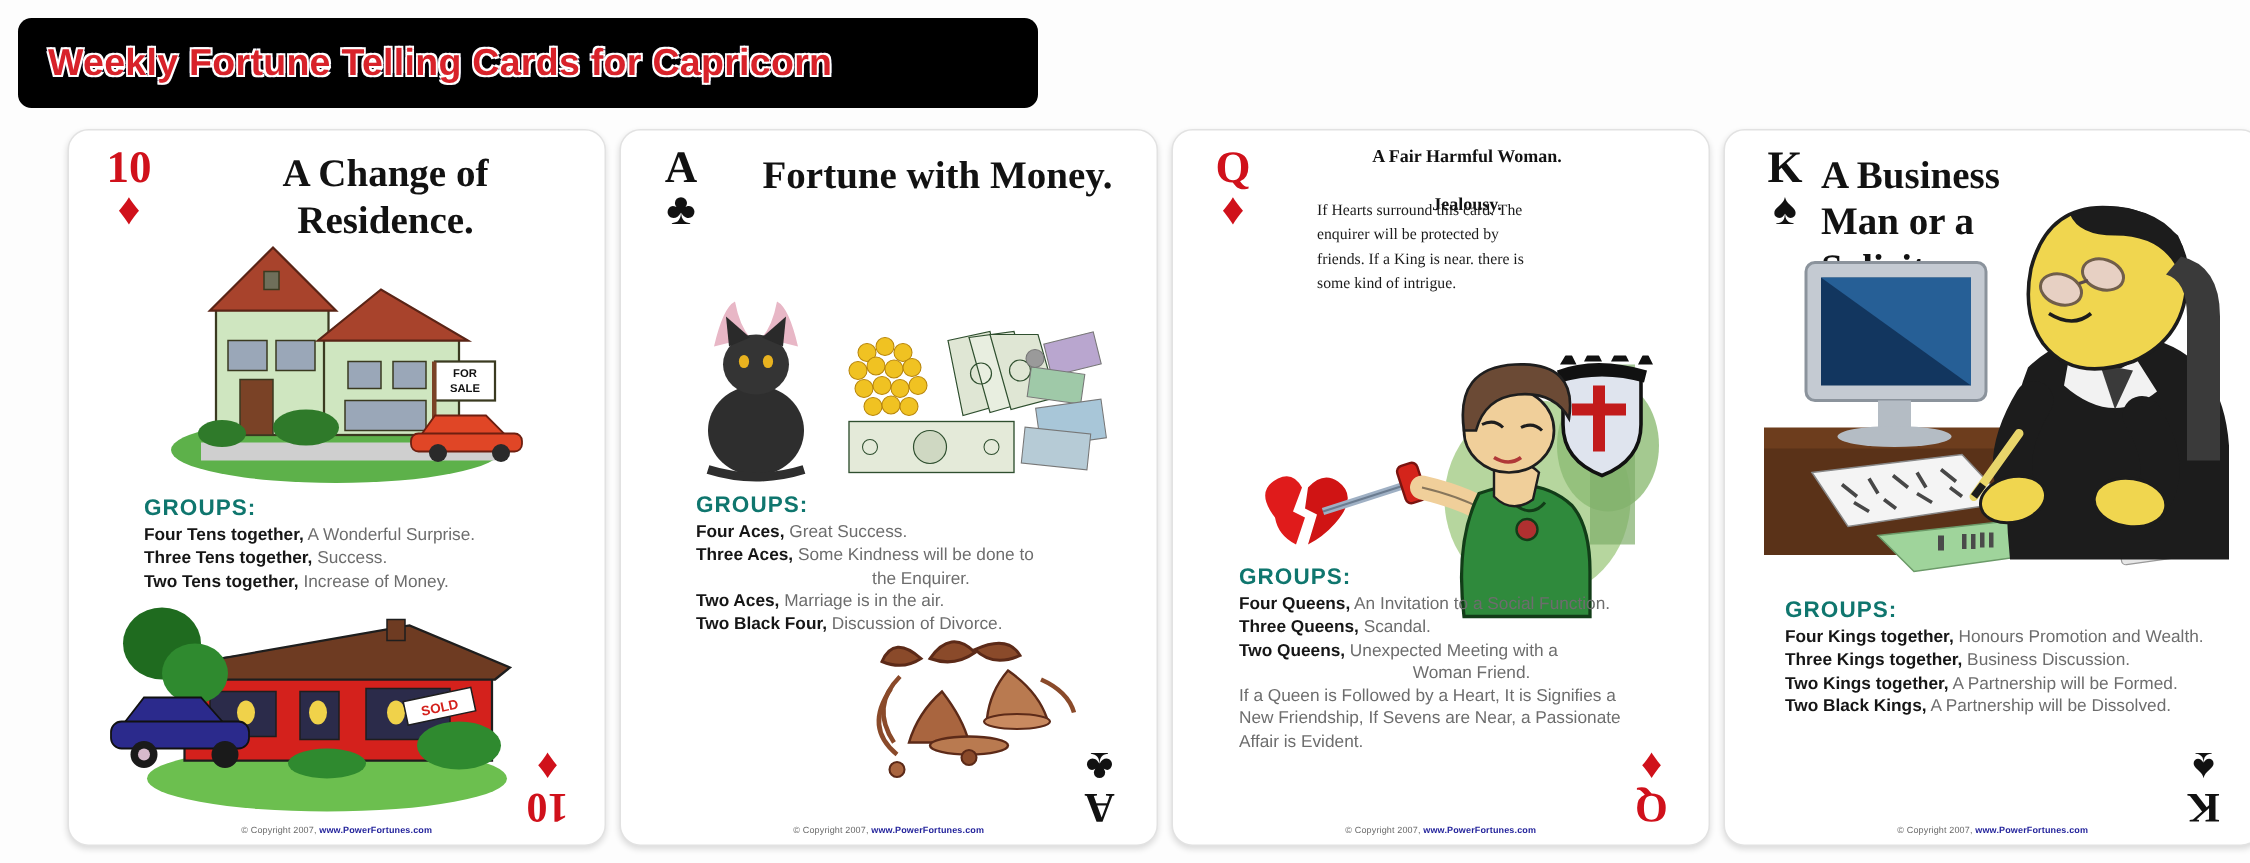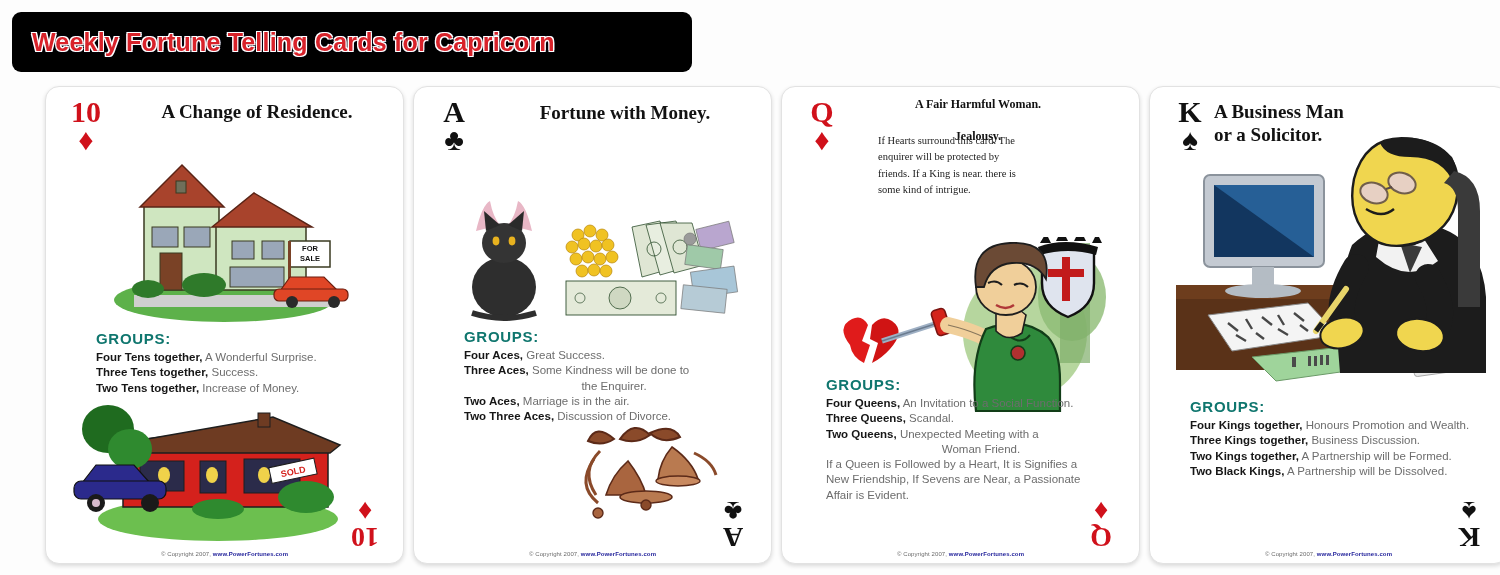--- a/index.html
+++ b/index.html
@@ -63,21 +63,21 @@
     font-weight:bold;font-size:28px;display:block;
   }
   .corner-bl .pip{font-size:28px;display:block;margin-top:-2px;line-height:1;}
   .red{color:#d0111b;}
   .black{color:#111;}
   
   .headline{
     position:absolute;left:86px;top:14px;width:250px;
     text-align:center;
     font-family:"Liberation Serif",serif;
-    font-weight:bold;font-size:19px;line-height:1.18;
+    font-weight:bold;font-size:26px;line-height:1.18;
     color:#121212;
   }
   .headline.small{
     font-size:12px;line-height:1.2;left:96px;top:10px;width:200px;
   }
   .headline.small .sub{display:block;margin-top:18px;}
   .blurb{
     position:absolute;left:96px;top:46px;width:150px;
     font-family:"Liberation Serif",serif;
     font-size:10.5px;line-height:1.55;color:#1b1b1b;
@@ -254,21 +254,21 @@
         <circle cx="236" cy="44" r="6" fill="#9a9a9a"></circle>
       </g>
     </svg>
 
     <div class="groups" style="top:240px;">
       <div class="groups-title">GROUPS:</div>
       <p><b>Four Aces,</b><span> Great Success.</span></p>
       <p><b>Three Aces,</b><span> Some Kindness will be done to</span></p>
       <p class="center"><span>the Enquirer.</span></p>
       <p><b>Two Aces,</b><span> Marriage is in the air.</span></p>
-      <p><b>Two Three Aces,</b><span> Discussion of Divorce.</span></p>
+      <p><b>Two Black Four,</b><span> Discussion of Divorce.</span></p>
     </div>
 
     <svg class="art" style="left:140px;top:330px;" width="180" height="120" viewBox="0 0 180 120">
       <g stroke="#5c2a18" stroke-width="2" fill="#8a4a2a">
         <path d="M60 22 q-18 -16 -26 2 q14 6 26 -2z"></path>
         <path d="M66 22 q14 -20 30 -4 q-14 10 -30 4z"></path>
         <path d="M96 16 q22 -10 30 4 q-18 8 -30 -4z"></path>
       </g>
       <path d="M52 38 q14 18 18 34 h-40 q6 -20 22 -34z" fill="#a9653f" stroke="#5c2a18" stroke-width="1.6" transform="translate(22,6)"></path>
       <ellipse cx="92" cy="80" rx="26" ry="6" fill="#b97a50" stroke="#5c2a18" stroke-width="1.6"></ellipse>

